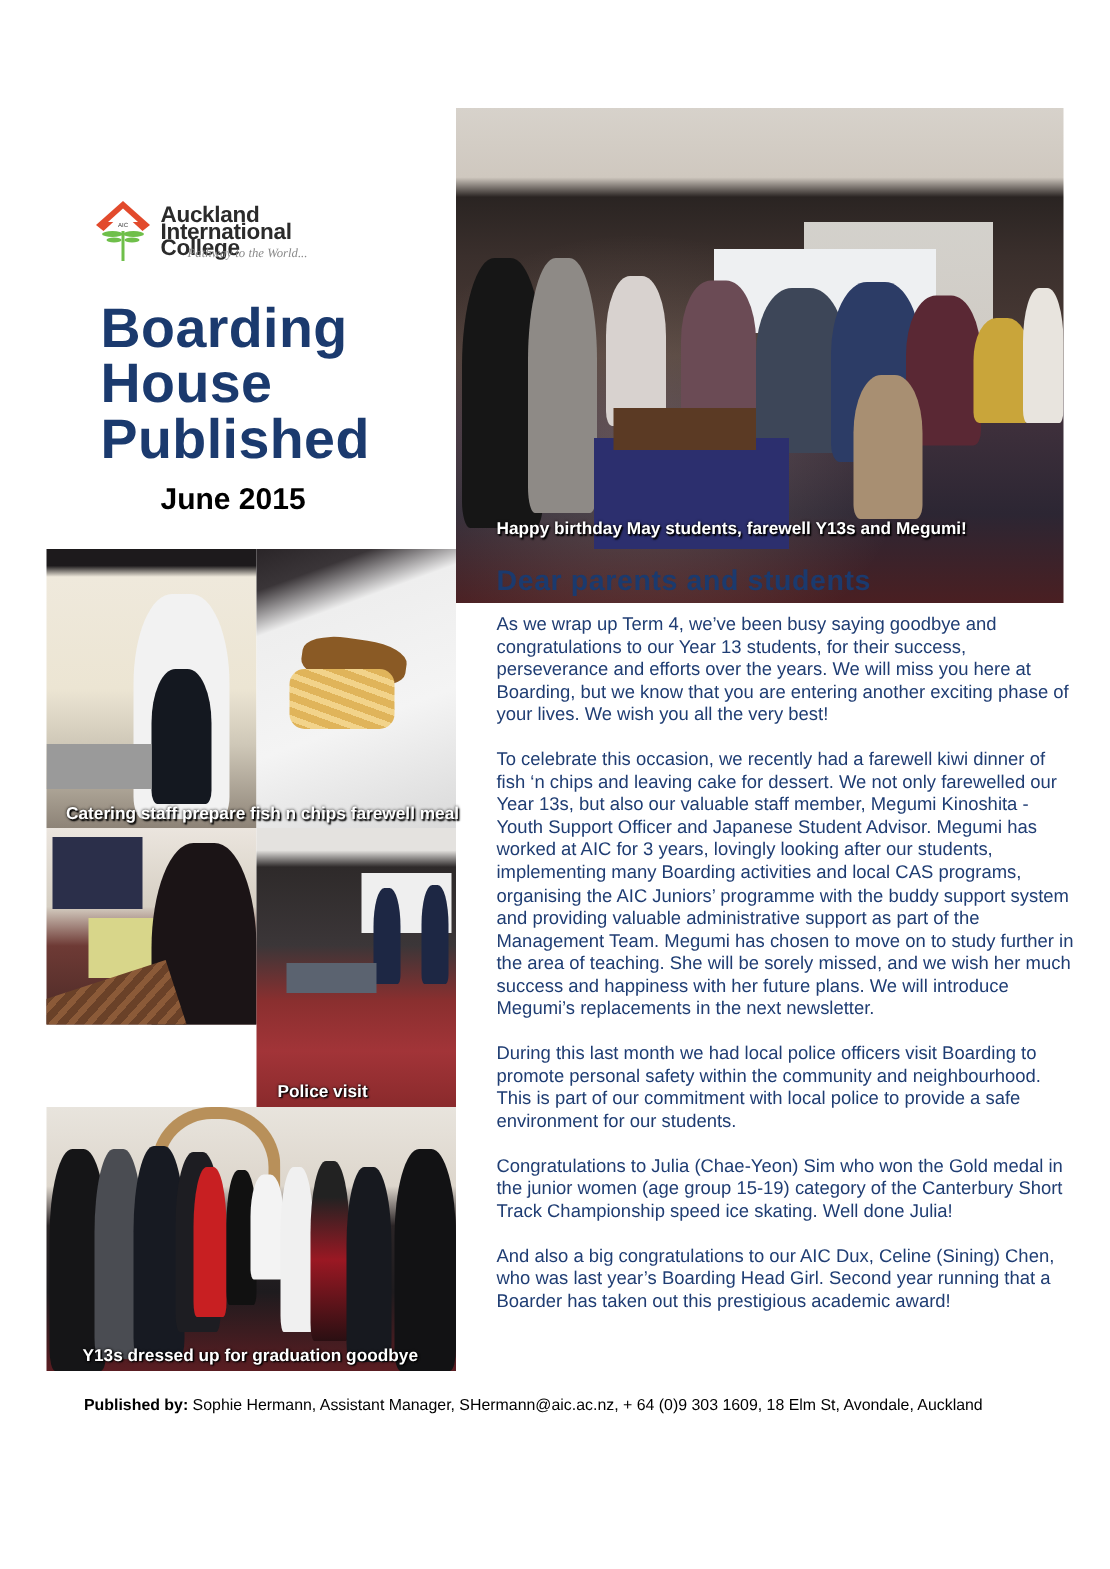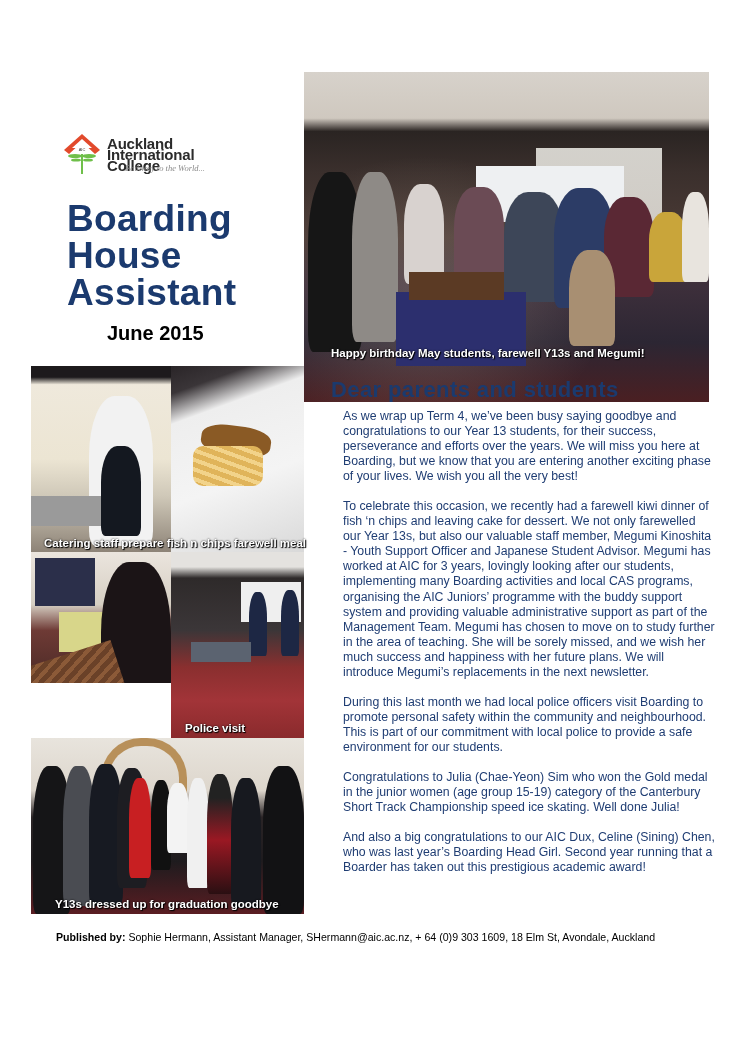--- a/index.html
+++ b/index.html
@@ -43,23 +43,23 @@
   #photo-fish { left: 171px; top: 366px; width: 133px; height: 186px;
     background: linear-gradient(160deg, #2a2528 0%, #3a3538 12%, #eeeeee 25%, #f4f4f4 60%, #d9d9d9 100%); }
   #photo-megumi { left: 31px; top: 552px; width: 140px; height: 131px;
     background: linear-gradient(180deg, #ebe5de 0%, #d6cfc3 40%, #6e3a35 60%, #4a2a26 100%); }
   #photo-police { left: 171px; top: 552px; width: 133px; height: 186px;
     background: linear-gradient(180deg, #e4e2df 0%, #e4e2df 8%, #2e2a2a 14%, #3b3638 42%, #8a2f2f 62%, #a23438 80%, #8a2a2c 100%); }
   #photo-graduation { left: 31px; top: 738px; width: 273px; height: 176px;
     background: linear-gradient(180deg, #e8e4dd 0%, #ddd6cc 30%, #2a2426 45%, #1e1b1e 70%, #5a1d22 100%); }
 
   
-  #heading { left: 331px; top: 377px; color: #1b3a6e; font-weight: bold; font-size: 22px; letter-spacing: 0.4px; white-space: nowrap; }
+  #heading { left: 331px; top: 377px; color: #1b3a6e; font-weight: bold; font-size: 19px; letter-spacing: 0.4px; white-space: nowrap; }
   #body { left: 331px; top: 409px; width: 385px; color: #1f3d73; font-size: 12.3px; line-height: 15.05px; }
-  #body p { margin: 0 0 15px 12px; }
+  #body p { margin: 0 0 15px 0; }
 
   
   #footer { left: 56px; top: 931px; color: #000; font-size: 10.6px; line-height: 12.5px; white-space: nowrap; }
   #footer b { font-weight: bold; }
 </style>
 </head>
 <body>
 
 <div id="logo" class="abs">
   <svg class="mark" viewBox="0 0 40 44">
@@ -75,21 +75,21 @@
   <div class="name">
     <div>Auckland</div>
     <div>International College</div>
   </div>
   <div class="tag">Pathway to the World...</div>
 </div>
 
 <div id="title" class="abs">
   <div>Boarding</div>
   <div>House</div>
-  <div>Assistant</div>
+  <div>Published</div>
 </div>
 <div id="date" class="abs">June 2015</div>
 
 <div id="photo-birthday" class="photo">
   <div class="door"></div>
   <div class="board"></div>
   <div class="person" style="left:4px;top:100px;width:54px;height:180px;background:#161616;"></div>
   <div class="person" style="left:48px;top:100px;width:46px;height:170px;background:#8e8a86;"></div>
   <div class="person" style="left:100px;top:112px;width:40px;height:100px;background:#d8d2cf;"></div>
   <div class="person" style="left:150px;top:115px;width:50px;height:100px;background:#6b4b55;"></div>

